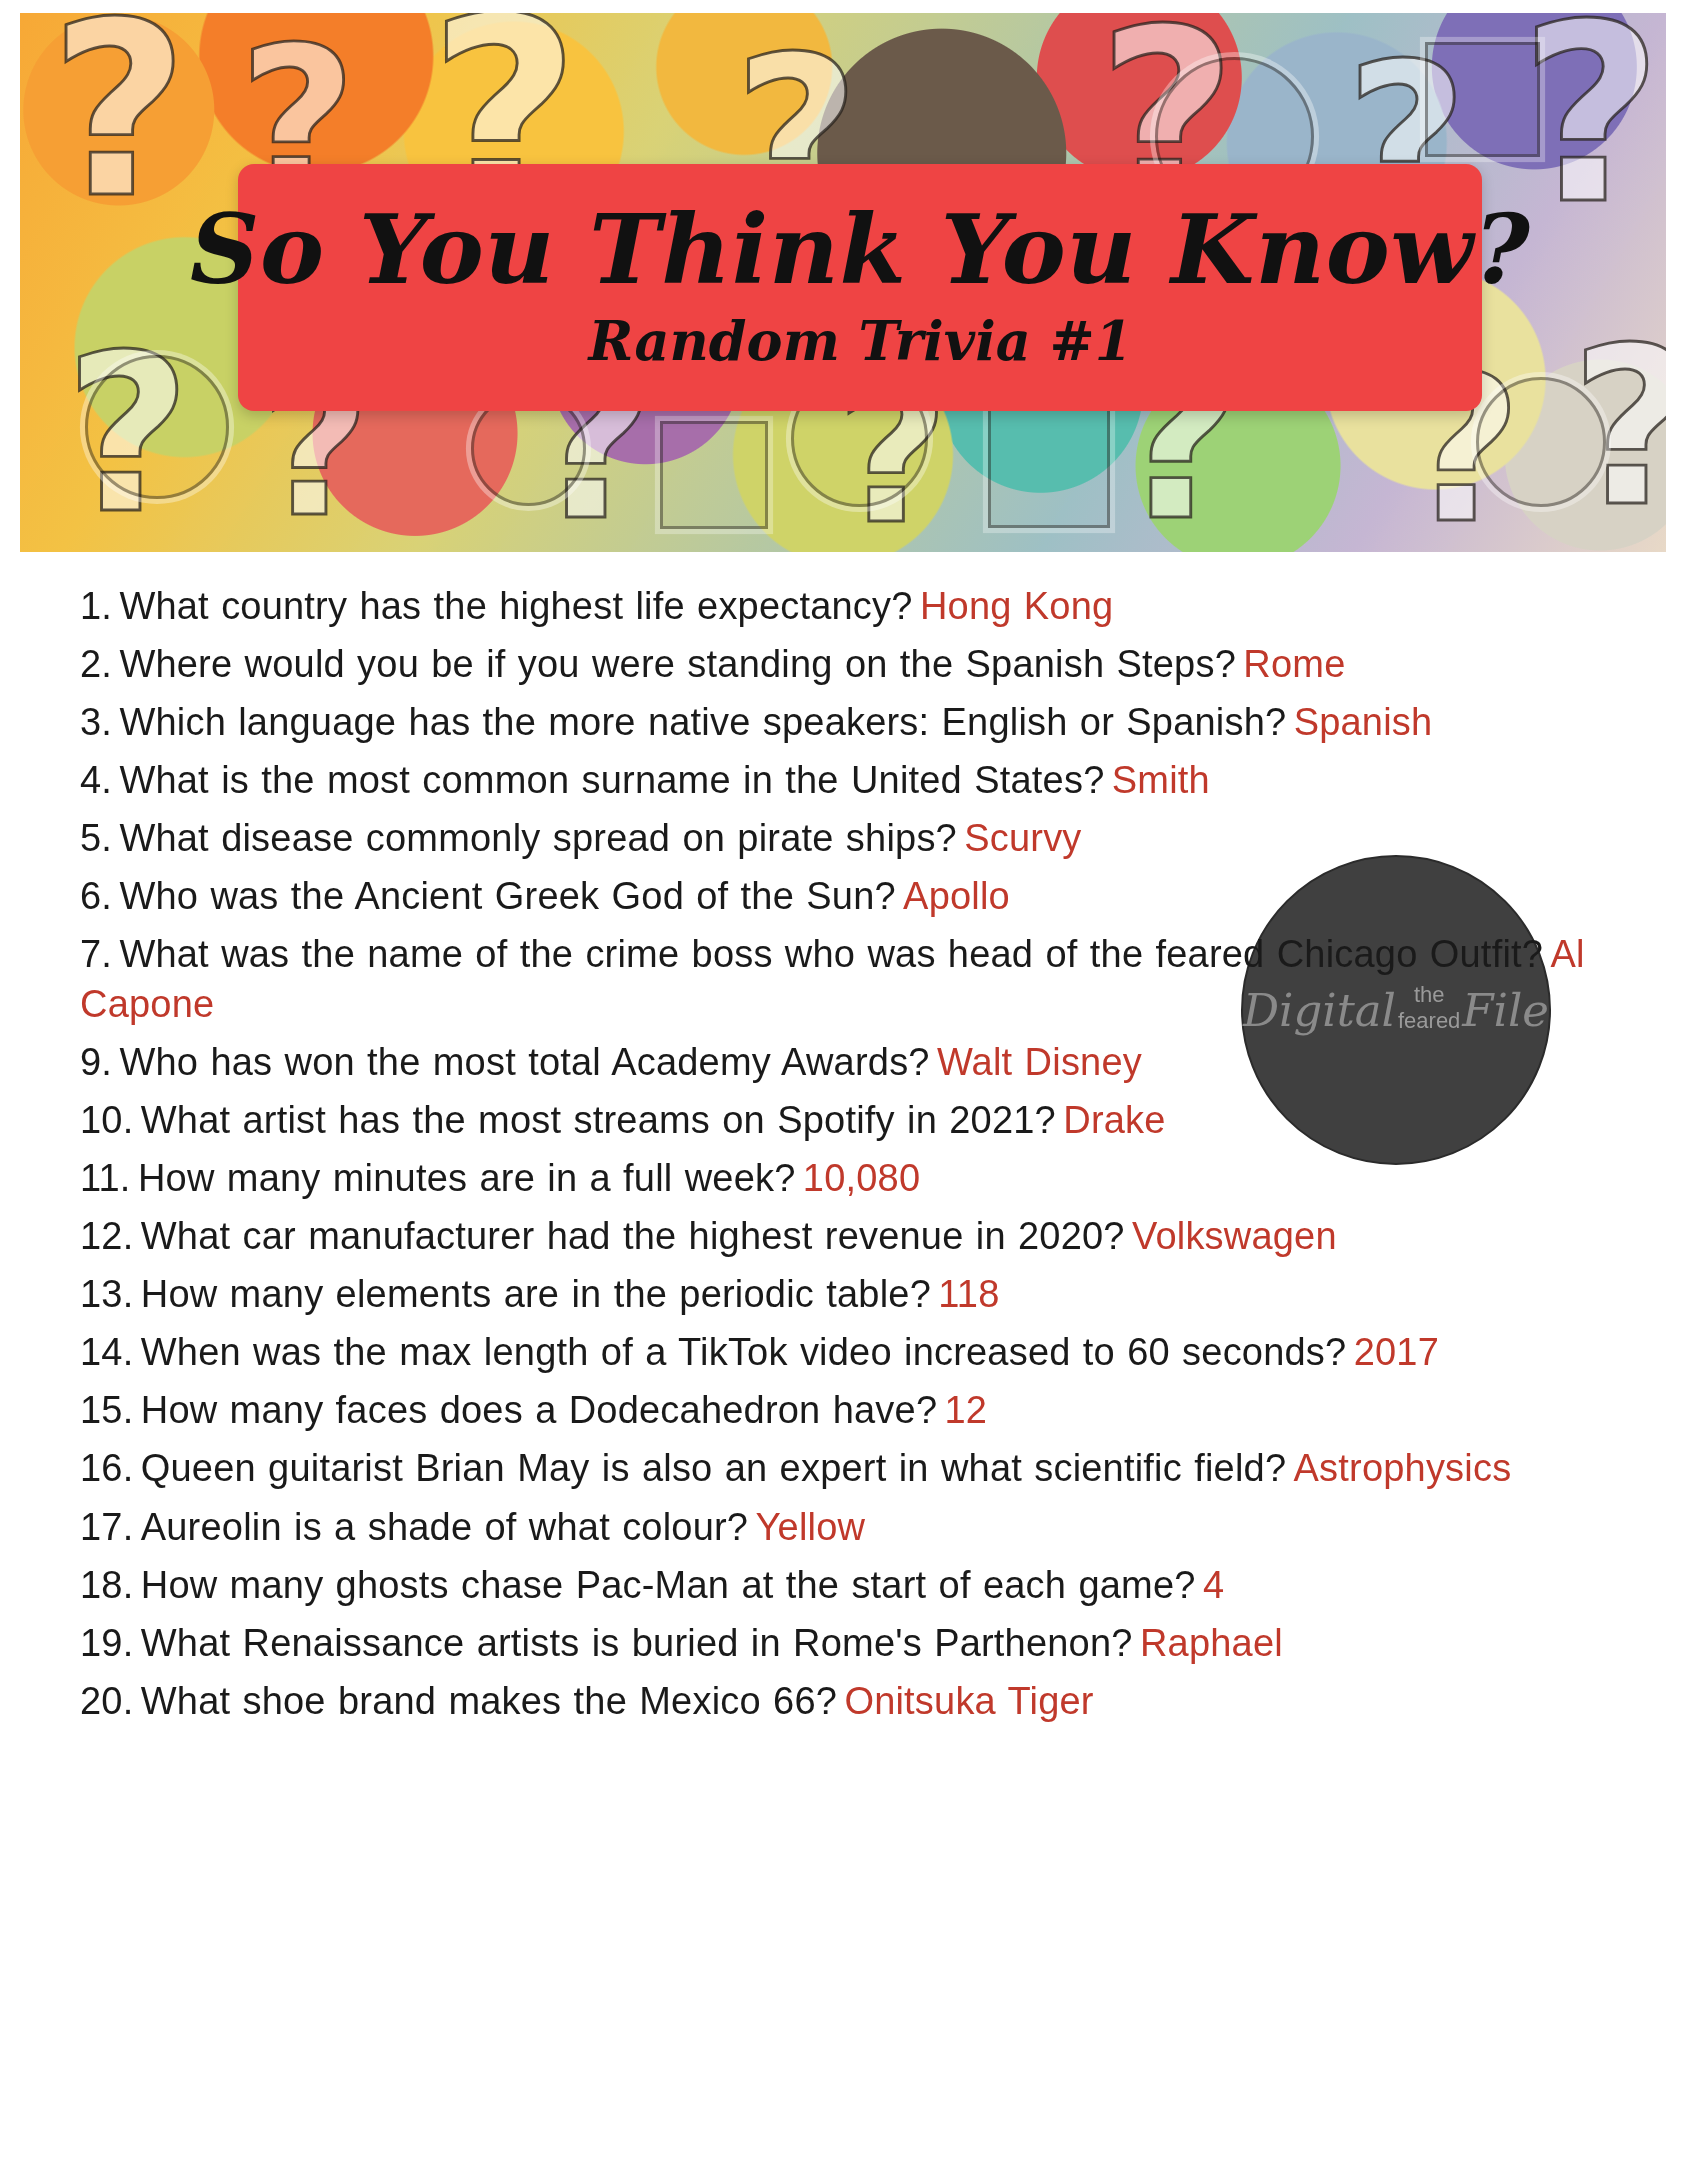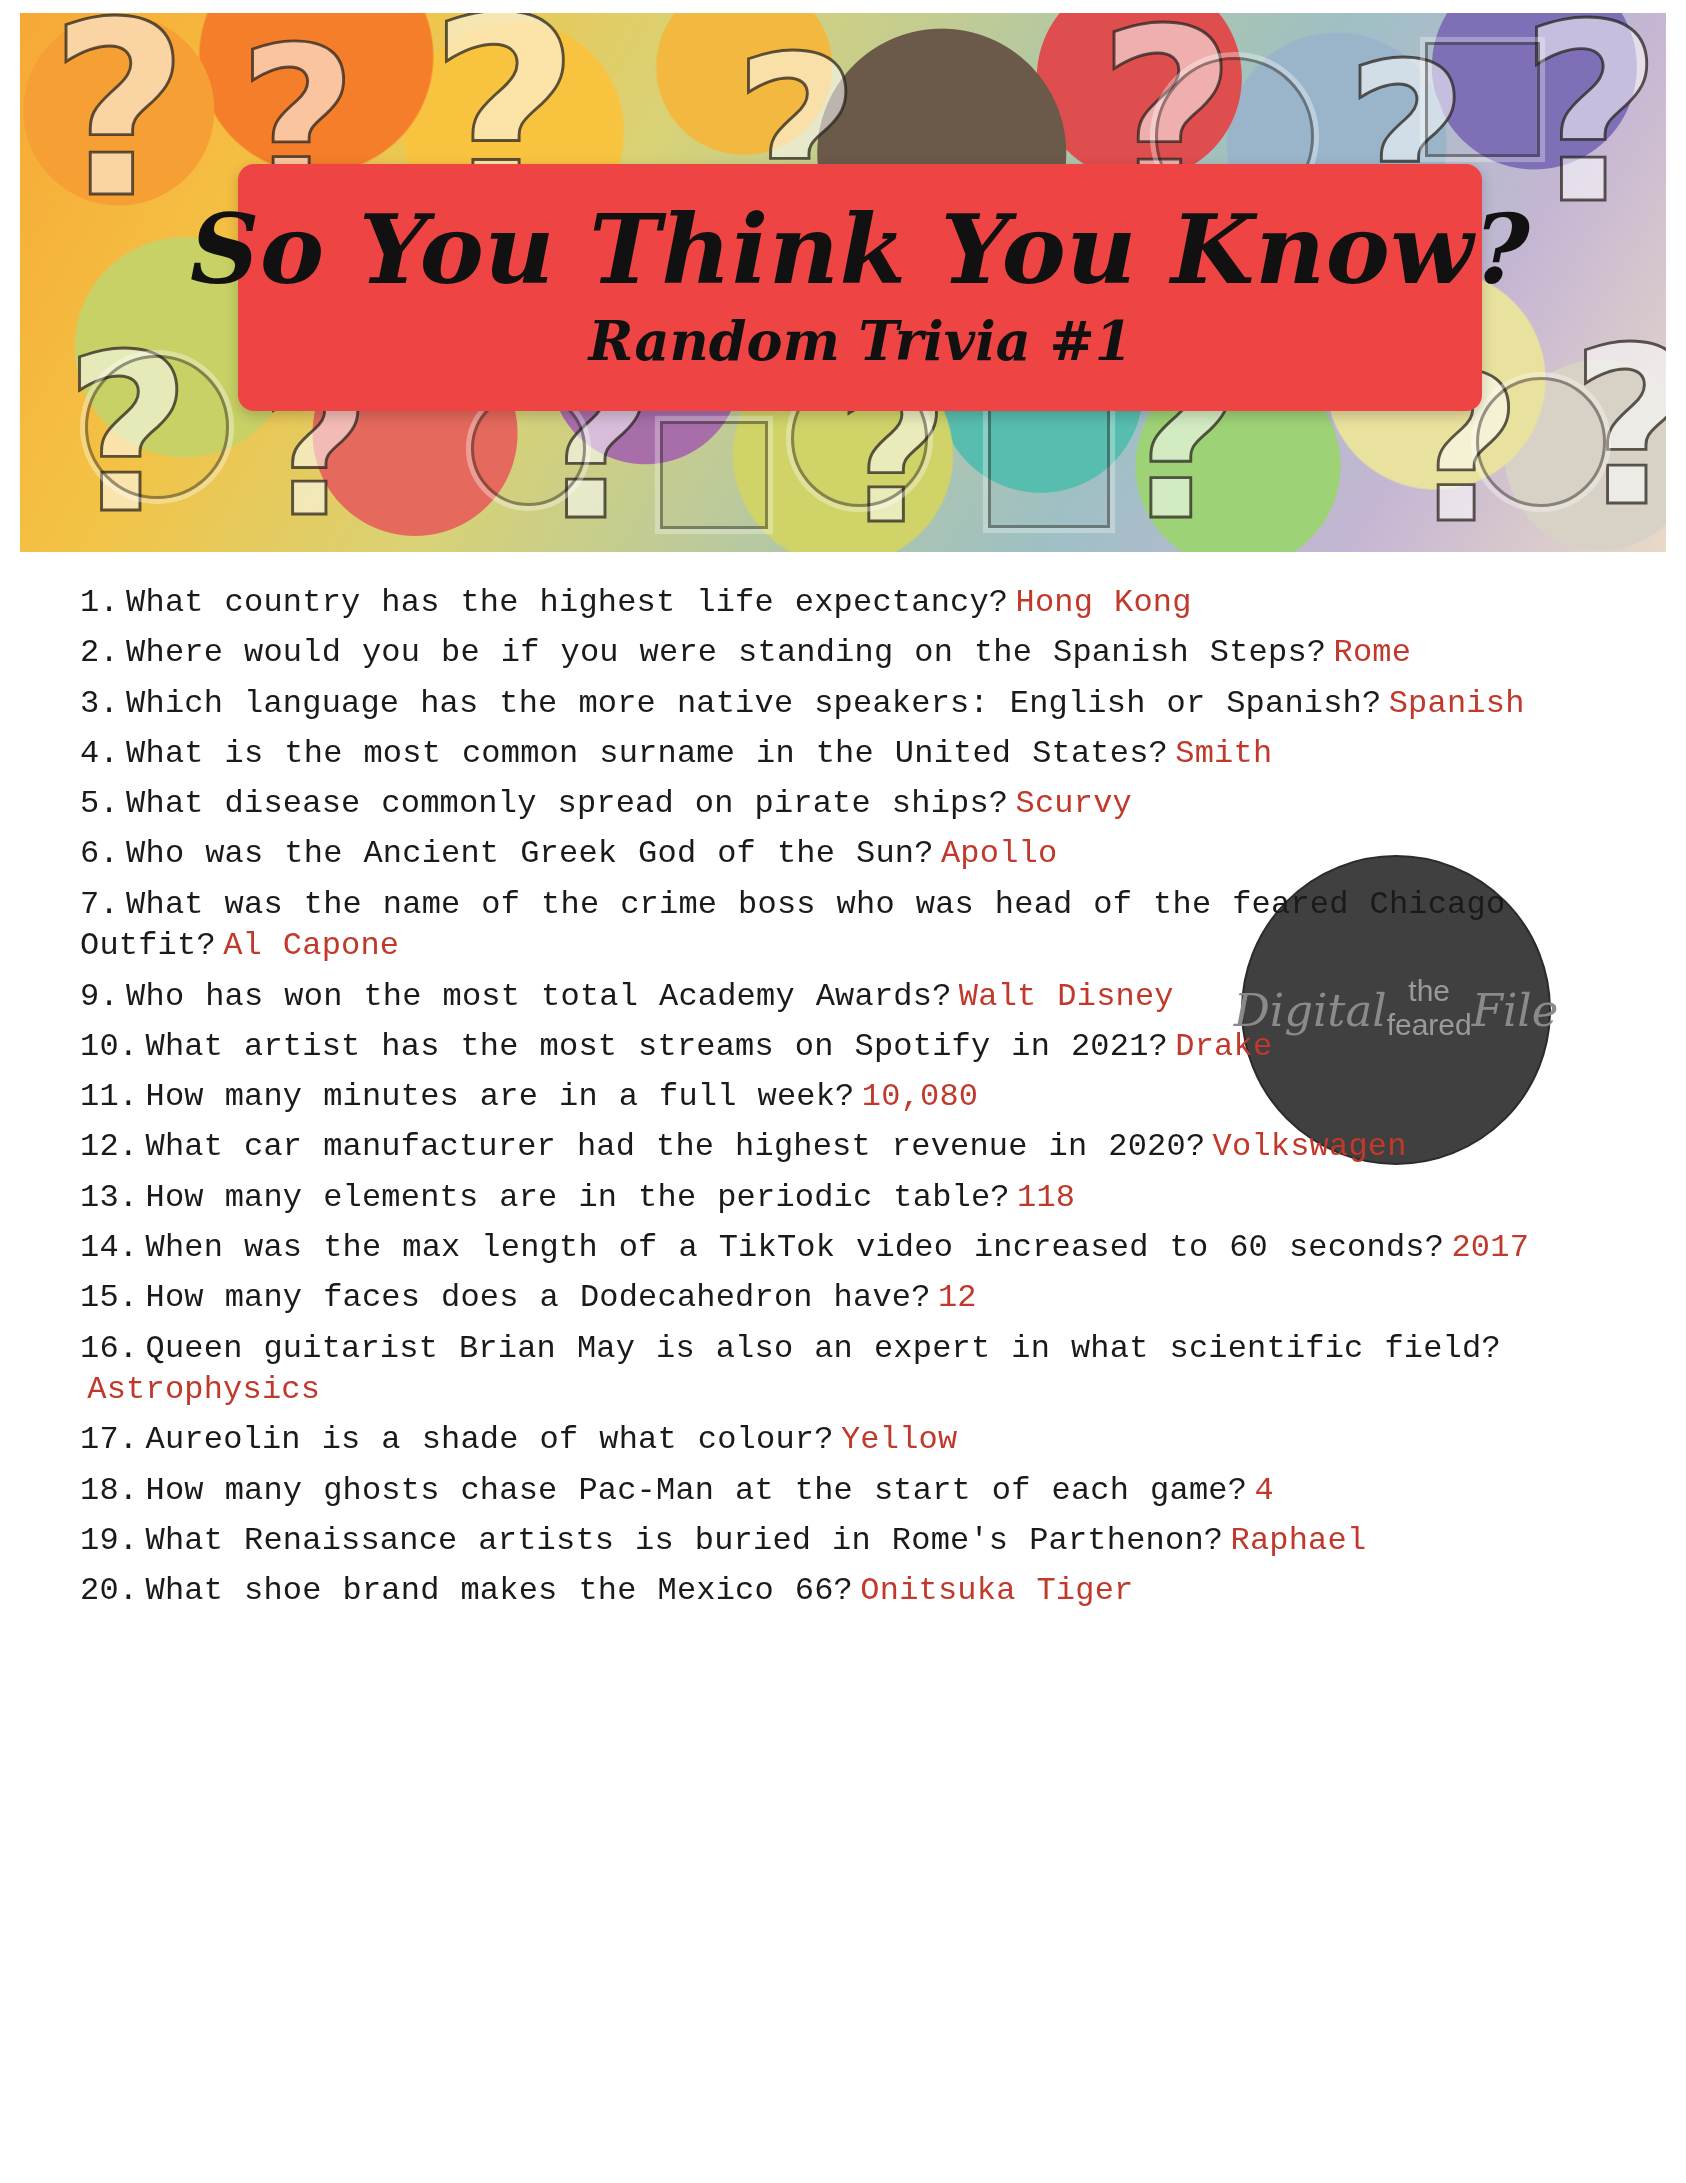--- a/index.html
+++ b/index.html
@@ -104,22 +104,22 @@
   }
 
   
   .content {
     position: absolute;
     left: 80px;
     top: 582px;
     width: 1536px;
   }
   .q-line {
-    font-family: Liberation Mono, monospace;
-    font-size: 32px;
+    font-family: Liberation Sans, sans-serif;
+    font-size: 38px;
     line-height: 1.30;
     color: #1a1a1a;
     letter-spacing: 0.2px;
     margin: 0 0 8.7px 0;
     word-spacing: 1.5px;
   }
   .q-text { color: #1a1a1a; }
   .q-ans {
     color: #c0392b;
     margin-left: 7.3px;
@@ -143,21 +143,21 @@
   }
   .wm-a {
     font-family: "DejaVu Serif", serif;
     font-style: italic;
     font-size: 45px;
     color: #8a8a8a;
     line-height: 1.0;
   }
   .wm-b {
     font-family: "Liberation Sans", sans-serif;
-    font-size: 30px;
+    font-size: 22px;
     color: #9a9a9a;
     margin-top: -4.4px;
   }
   .wm-c {
     font-family: "DejaVu Serif", serif;
     font-style: italic;
     font-size: 45px;
     color: #8a8a8a;
     margin-top: 1.5px;
   }

